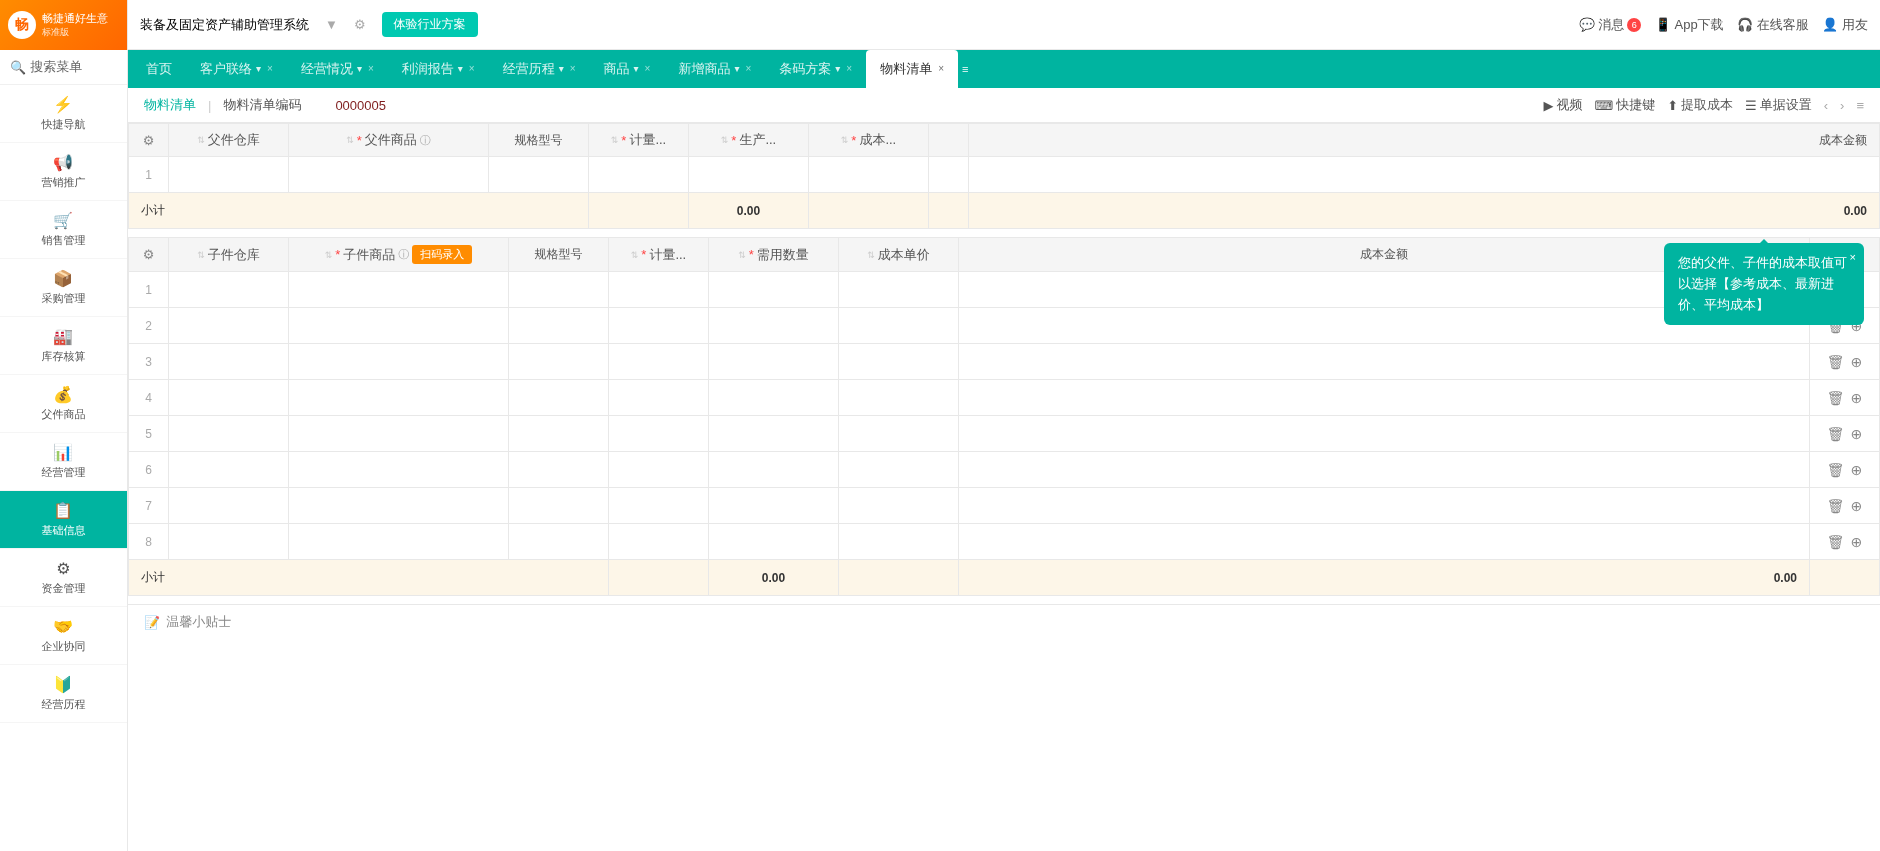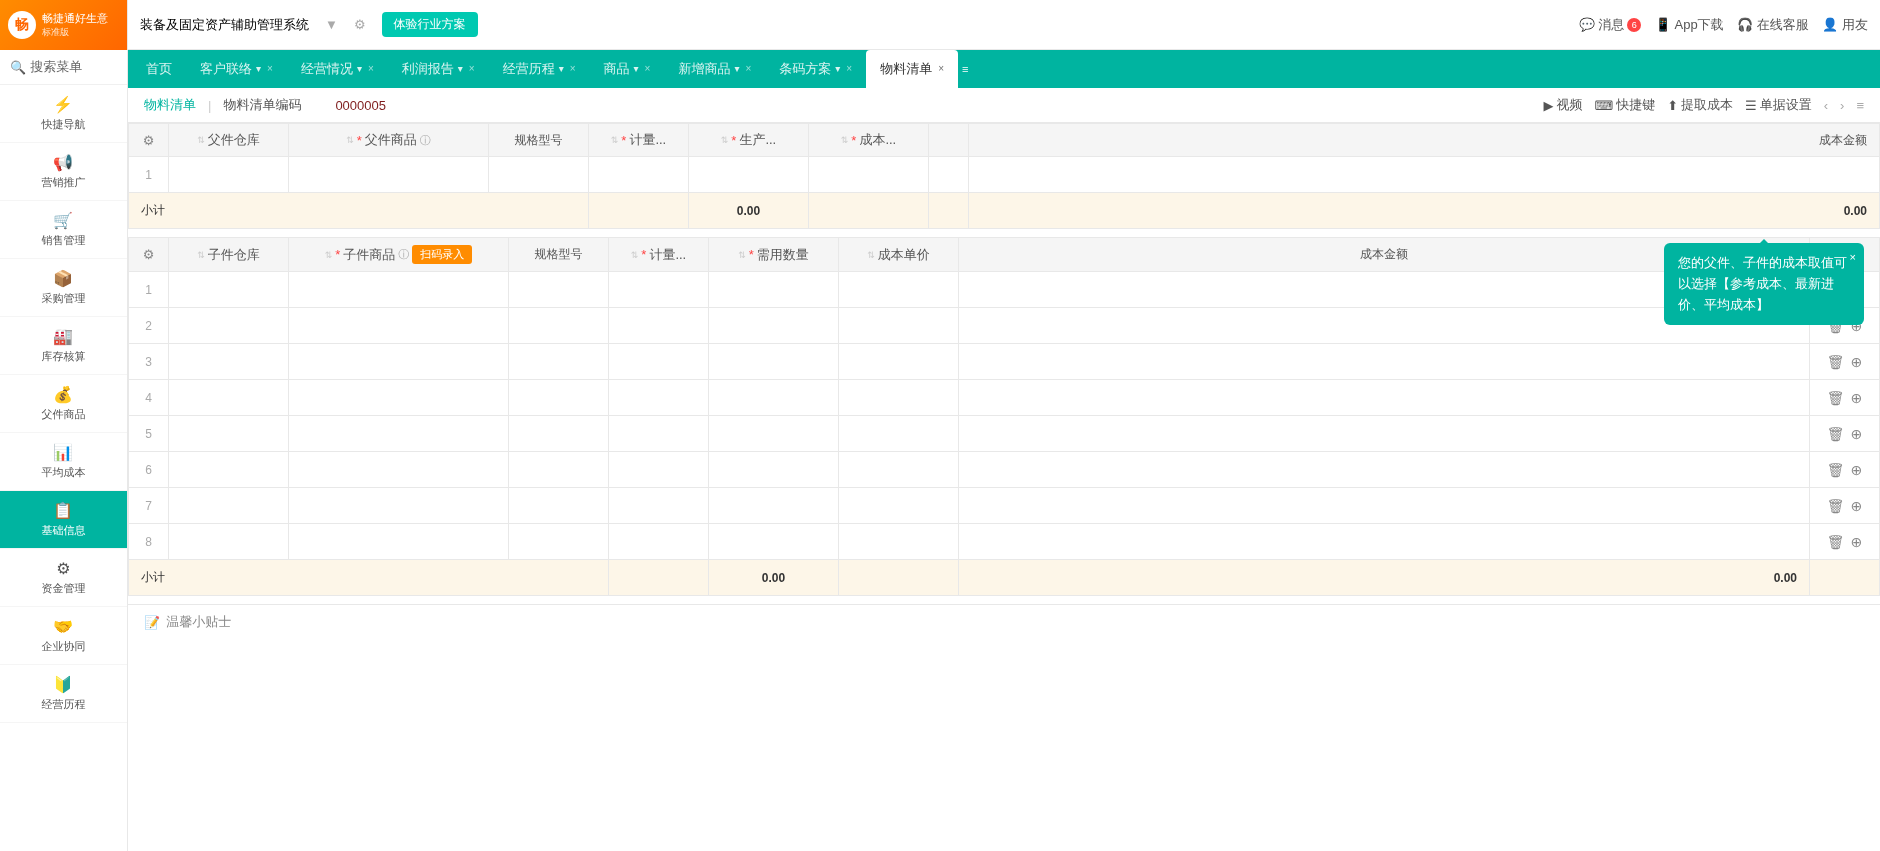--- a/index.html
+++ b/index.html
@@ -270,21 +270,21 @@
     <div class="sidebar-item">
       <span class="icon">🏭</span>
       <span class="label">库存核算</span>
     </div>
     <div class="sidebar-item">
       <span class="icon">💰</span>
       <span class="label">父件商品</span>
     </div>
     <div class="sidebar-item">
       <span class="icon">📊</span>
-      <span class="label">平均成本</span>
+      <span class="label">经营管理</span>
     </div>
     <div class="sidebar-item active">
       <span class="icon">📋</span>
       <span class="label">基础信息</span>
     </div>
     <div class="sidebar-item">
       <span class="icon">⚙</span>
       <span class="label">资金管理</span>
     </div>
     <div class="sidebar-item">

